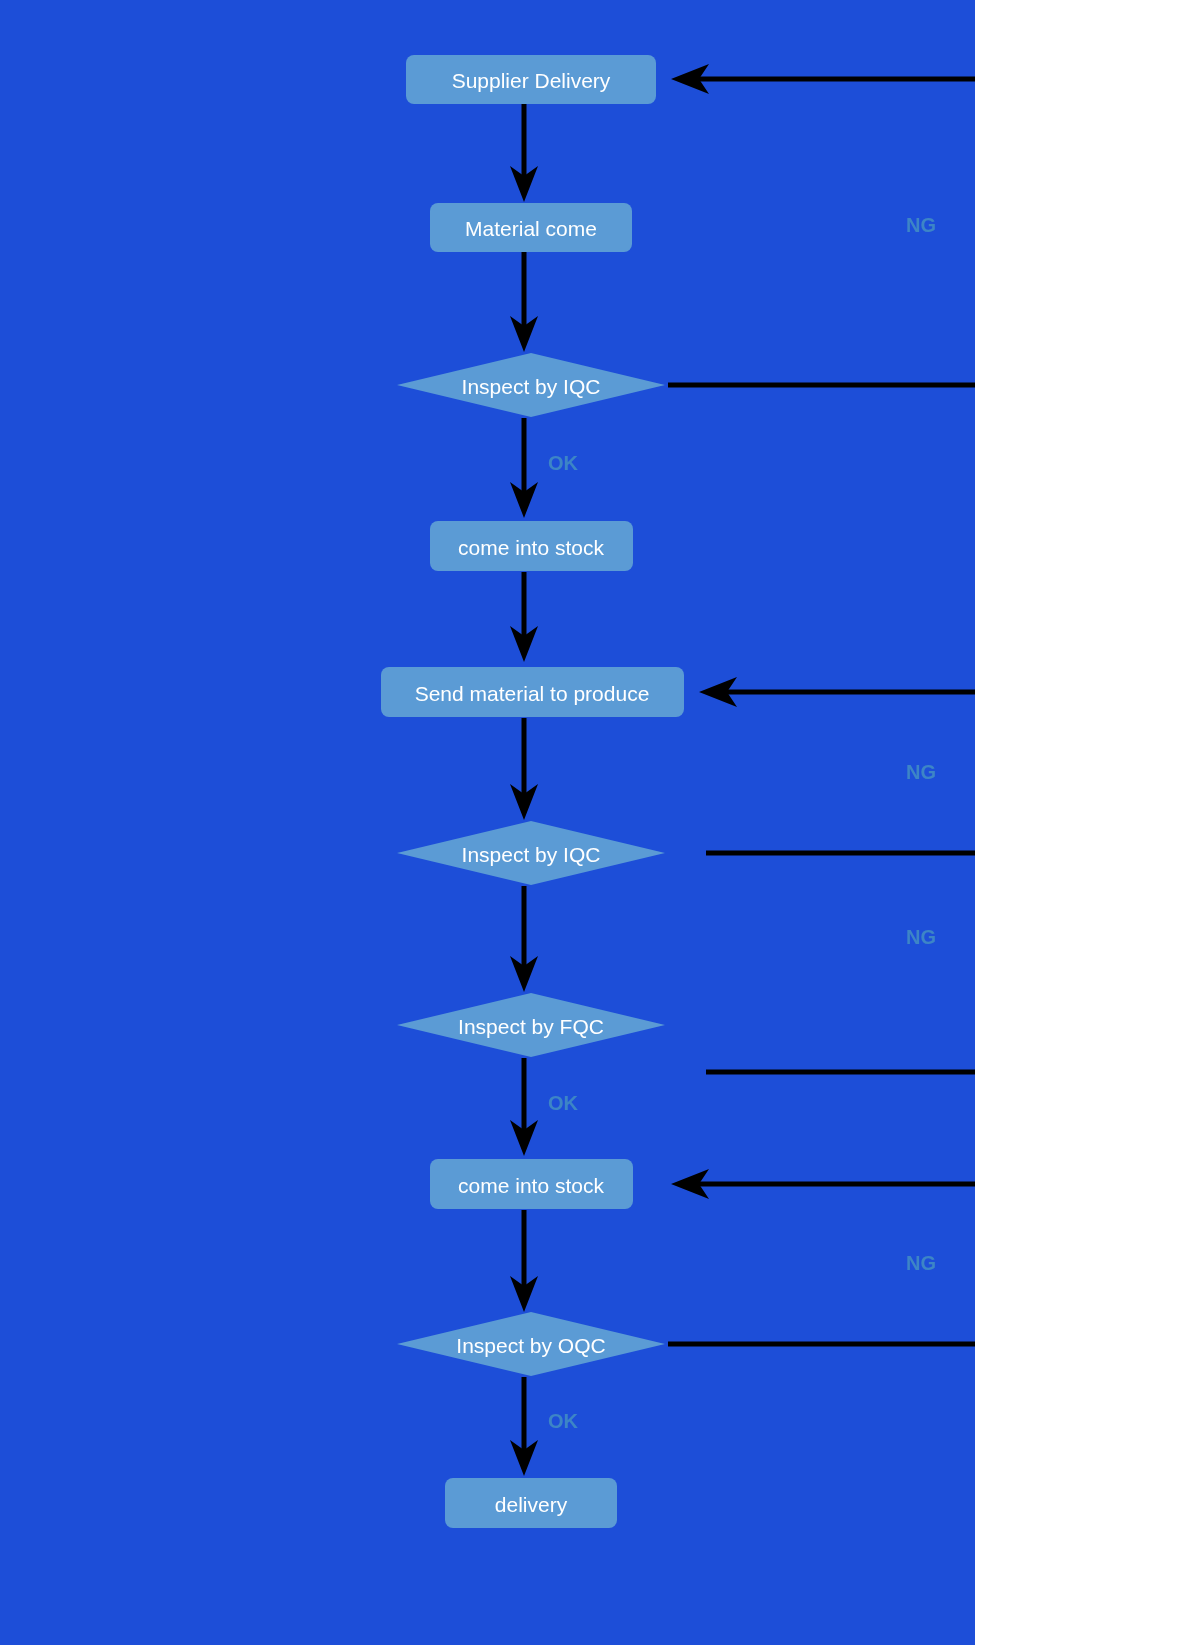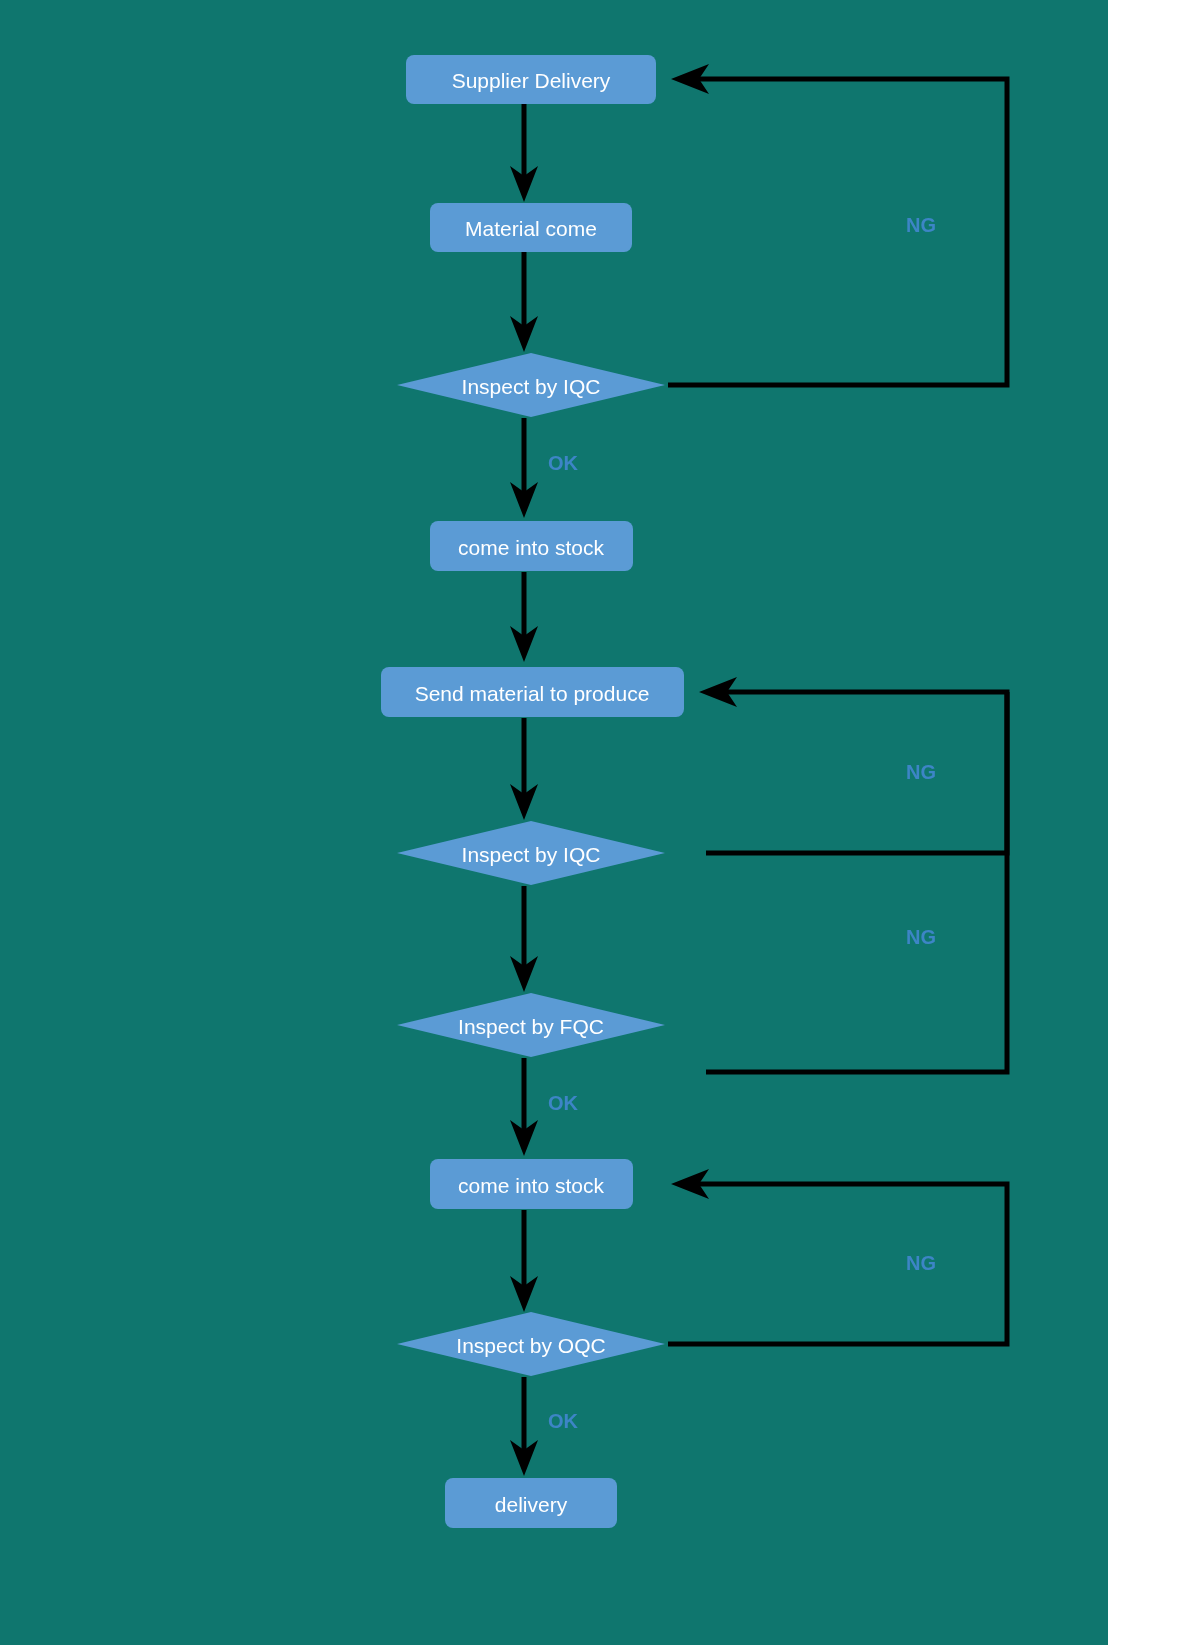--- a/index.html
+++ b/index.html
@@ -5,23 +5,23 @@
   html, body {
     margin: 0;
     padding: 0;
     background: #ffffff;
   }
   body {
     font-family: "Liberation Sans", sans-serif;
   }
   #canvas {
     position: relative;
-    width: 1108px;
+    width: 975px;
     height: 1645px;
-    background: #0f766e;
+    background: #1d4ed8;
     overflow: hidden;
   }
   #flow-svg {
     position: absolute;
     top: 0;
     left: 0;
     width: 1200px;
     height: 1645px;
   }
   .node-label {

